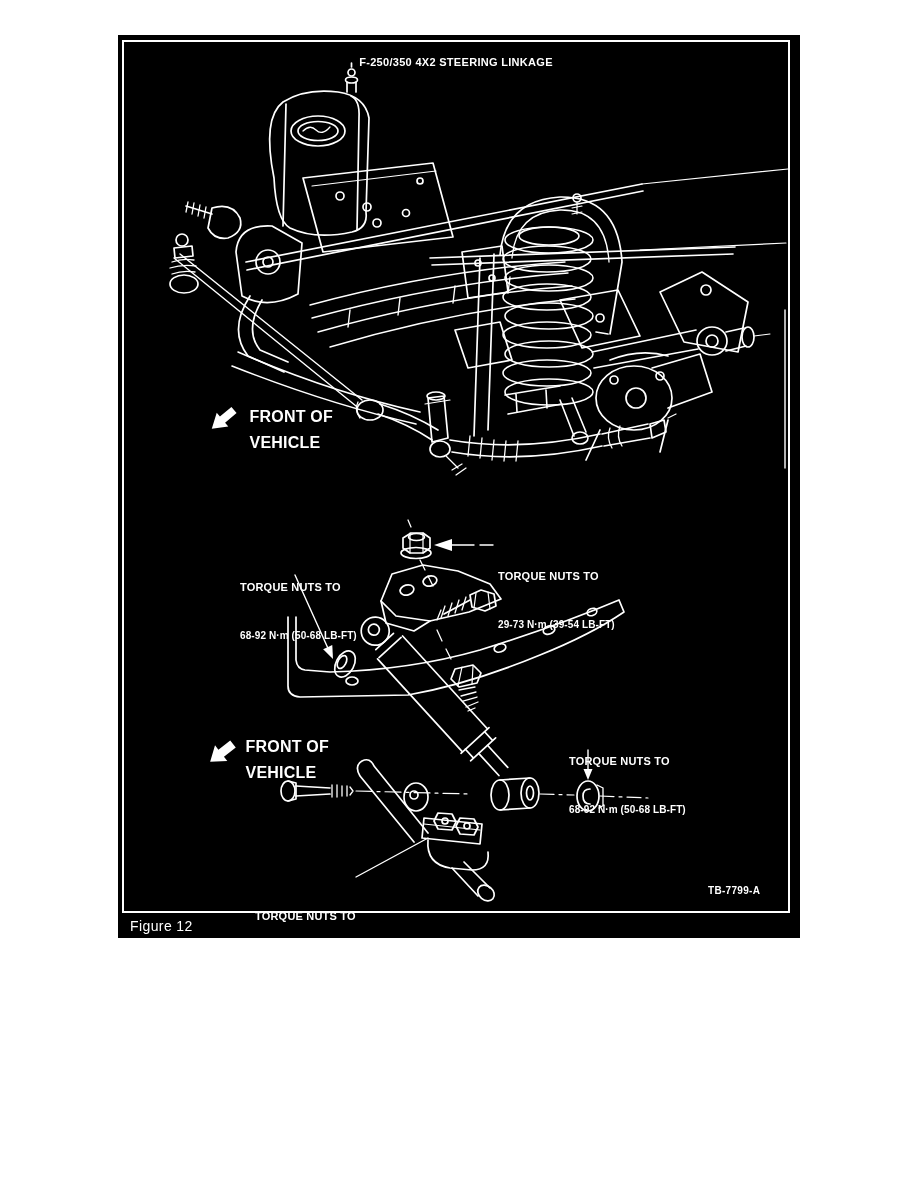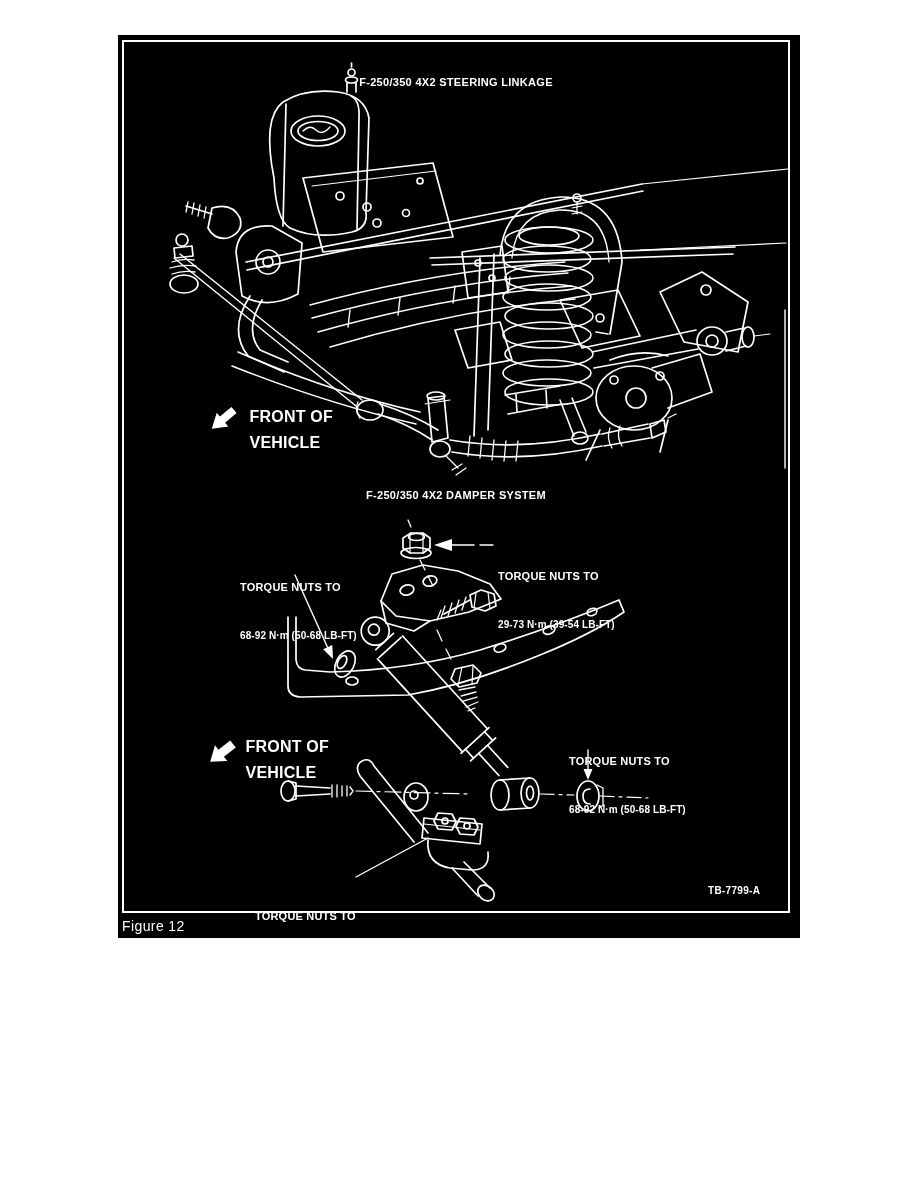--- a/index.html
+++ b/index.html
@@ -272,28 +272,27 @@
         <path d="M588 750 L588 770" stroke-width="1.4"></path>
         <path d="M588 780 L583.5 769 L592.5 769 Z" fill="#fff" stroke="none"></path>
       </g>
 
       <g transform="translate(233,744) rotate(142)">
         <path d="M0 -4.5 L15 -4.5 L15 -10 L29 0 L15 10 L15 4.5 L0 4.5 Z" fill="#fff" stroke="none"></path>
       </g>
     </g>
   </svg>
 
-  <div class="lbl title" style="top:76px;">F-250/350 4X2 STEERING LINKAGE</div>
+  <div class="lbl title" style="top:56px;">F-250/350 4X2 STEERING LINKAGE</div>
 
   <div class="lbl front" style="left:231px;top:397px;">
     <span>FRONT OF</span><br>
     <span>VEHICLE</span>
   </div>
 
-  <div class="lbl title" style="top:489px;">F-250/350 4X2 DAMPER SYSTEM</div>
 
   <div class="lbl" style="left:240px;top:546px;">
     <span class="l1">TORQUE NUTS TO</span>
     <span class="l2">68-92 N·m (50-68 LB-FT)</span>
   </div>
 
   <div class="lbl" style="left:498px;top:535px;">
     <span class="l1">TORQUE NUTS TO</span>
     <span class="l2">29-73 N·m (39-54 LB-FT)</span>
   </div>
@@ -308,14 +307,14 @@
     <span>VEHICLE</span>
   </div>
 
   <div class="lbl" style="left:255px;top:875px;">
     <span class="l1">TORQUE NUTS TO</span>
     <span class="l2">17-23 N·m (12.5-17 LB-FT)</span>
   </div>
 
   <div class="lbl code" style="left:708px;top:885px;">TB-7799-A</div>
 
-  <div class="figcap" style="left:122px;top:918px;">Figure 12</div>
+  <div class="figcap" style="left:130px;top:918px;">Figure 12</div>
 </div>
 
 </body></html>

